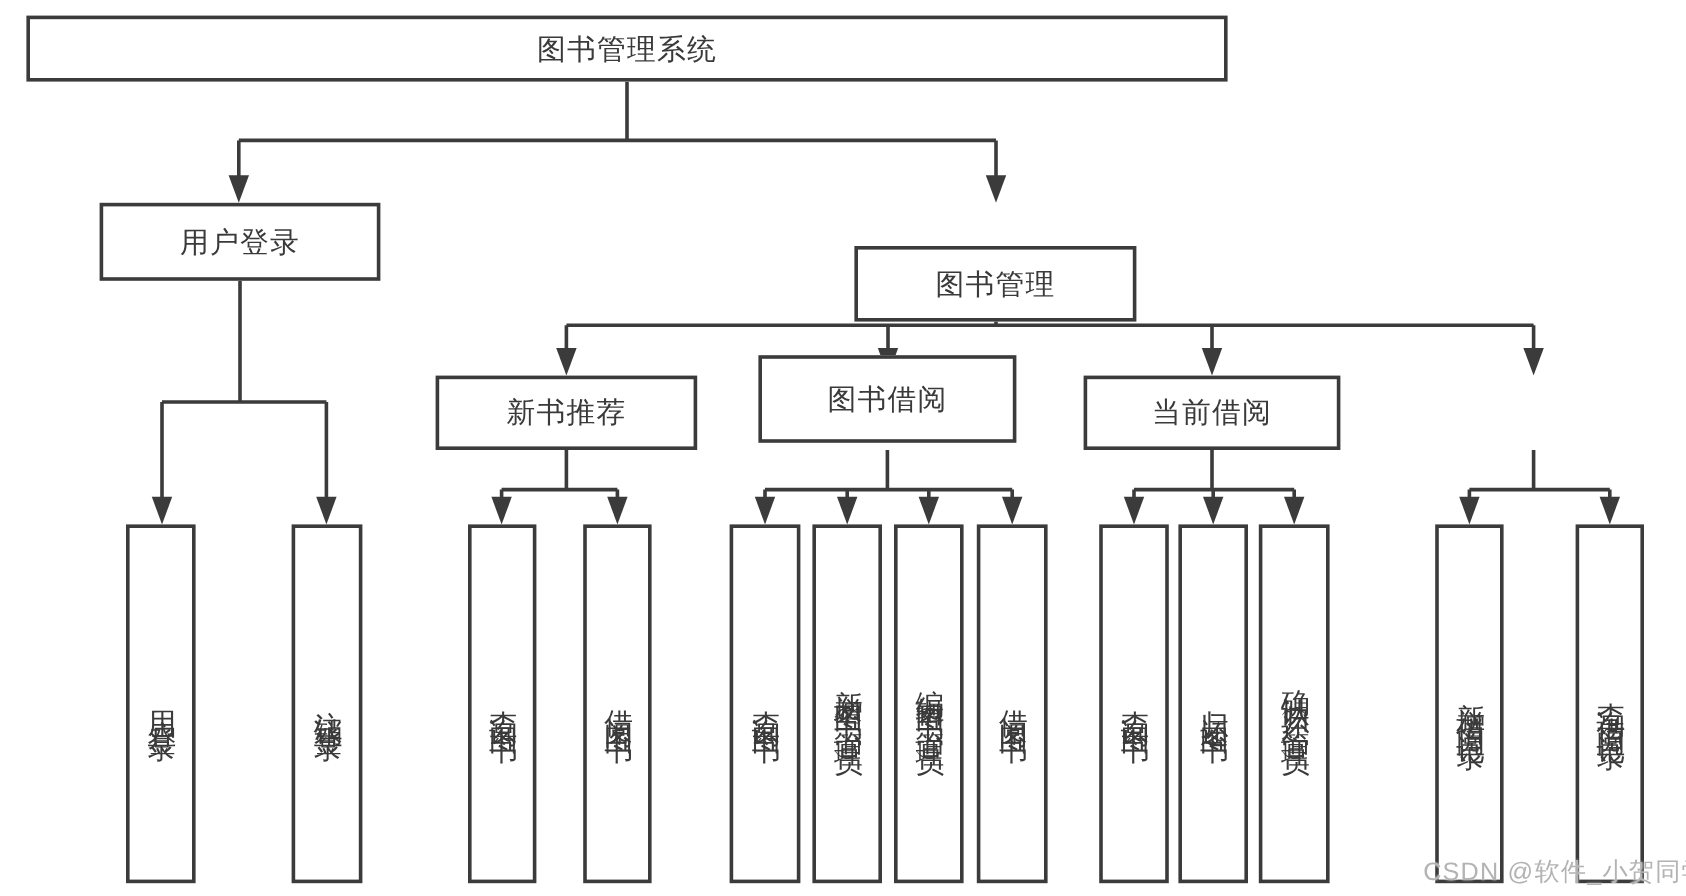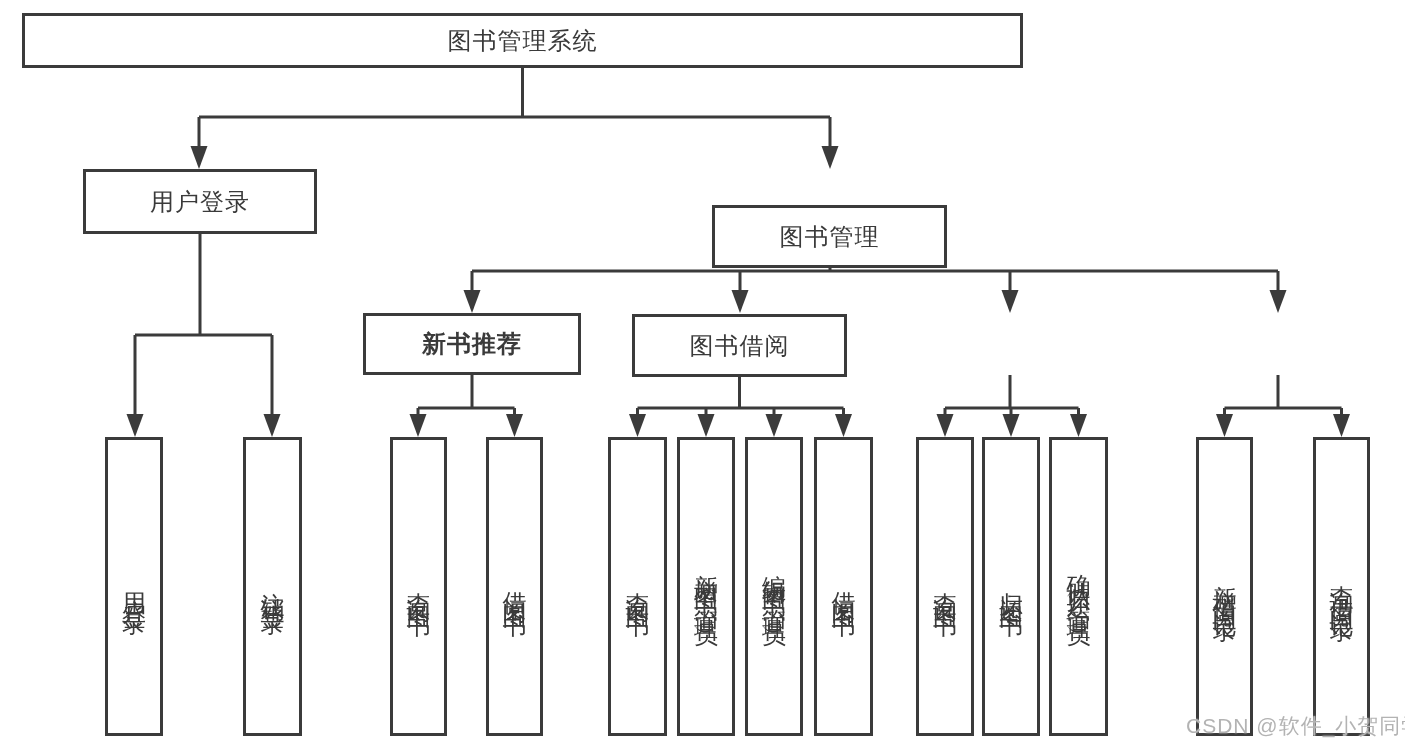--- a/index.html
+++ b/index.html
@@ -83,22 +83,23 @@
       <use href="#arrow" x="1224.5" y="437"></use>
       <use href="#arrow" x="1341.5" y="437"></use>
     </g>
   </svg>
 
   <div class="node" style="left:22px;top:13px;width:1001px;height:55px;">图书管理系统</div>
 
   <div class="node" style="left:83px;top:169px;width:234px;height:65px;">用户登录</div>
   <div class="node" style="left:712px;top:169px;width:235px;height:63px;margin-top:36px;">图书管理</div>
 
-  <div class="node" style="left:363px;top:313px;width:218px;height:62px;font-weight:bold;">新书推荐</div>
-  <div class="node" style="left:632px;top:314px;width:215px;height:63px;">图书借阅</div>
+  <div class="node" style="left:363px;top:313px;width:218px;height:62px;">新书推荐</div>
+  <div class="node" style="left:632px;top:296px;width:215px;height:73px;">图书借阅</div>
+  <div class="node" style="left:903px;top:313px;width:214px;height:62px;">当前借阅</div>
 
   <div class="node leaf" style="left:105px;top:437px;width:58px;height:299px;">用户登录</div>
   <div class="node leaf" style="left:243px;top:437px;width:59px;height:299px;">注销登录</div>
 
   <div class="node leaf" style="left:390px;top:437px;width:57px;height:299px;">查询图书</div>
   <div class="node leaf" style="left:486px;top:437px;width:57px;height:299px;">借阅图书</div>
 
   <div class="node leaf" style="left:608px;top:437px;width:59px;height:299px;">查询图书</div>
   <div class="node leaf" style="left:677px;top:437px;width:58px;height:299px;">新增图书（管理员）</div>
   <div class="node leaf" style="left:745px;top:437px;width:58px;height:299px;">编辑图书（管理员）</div>

